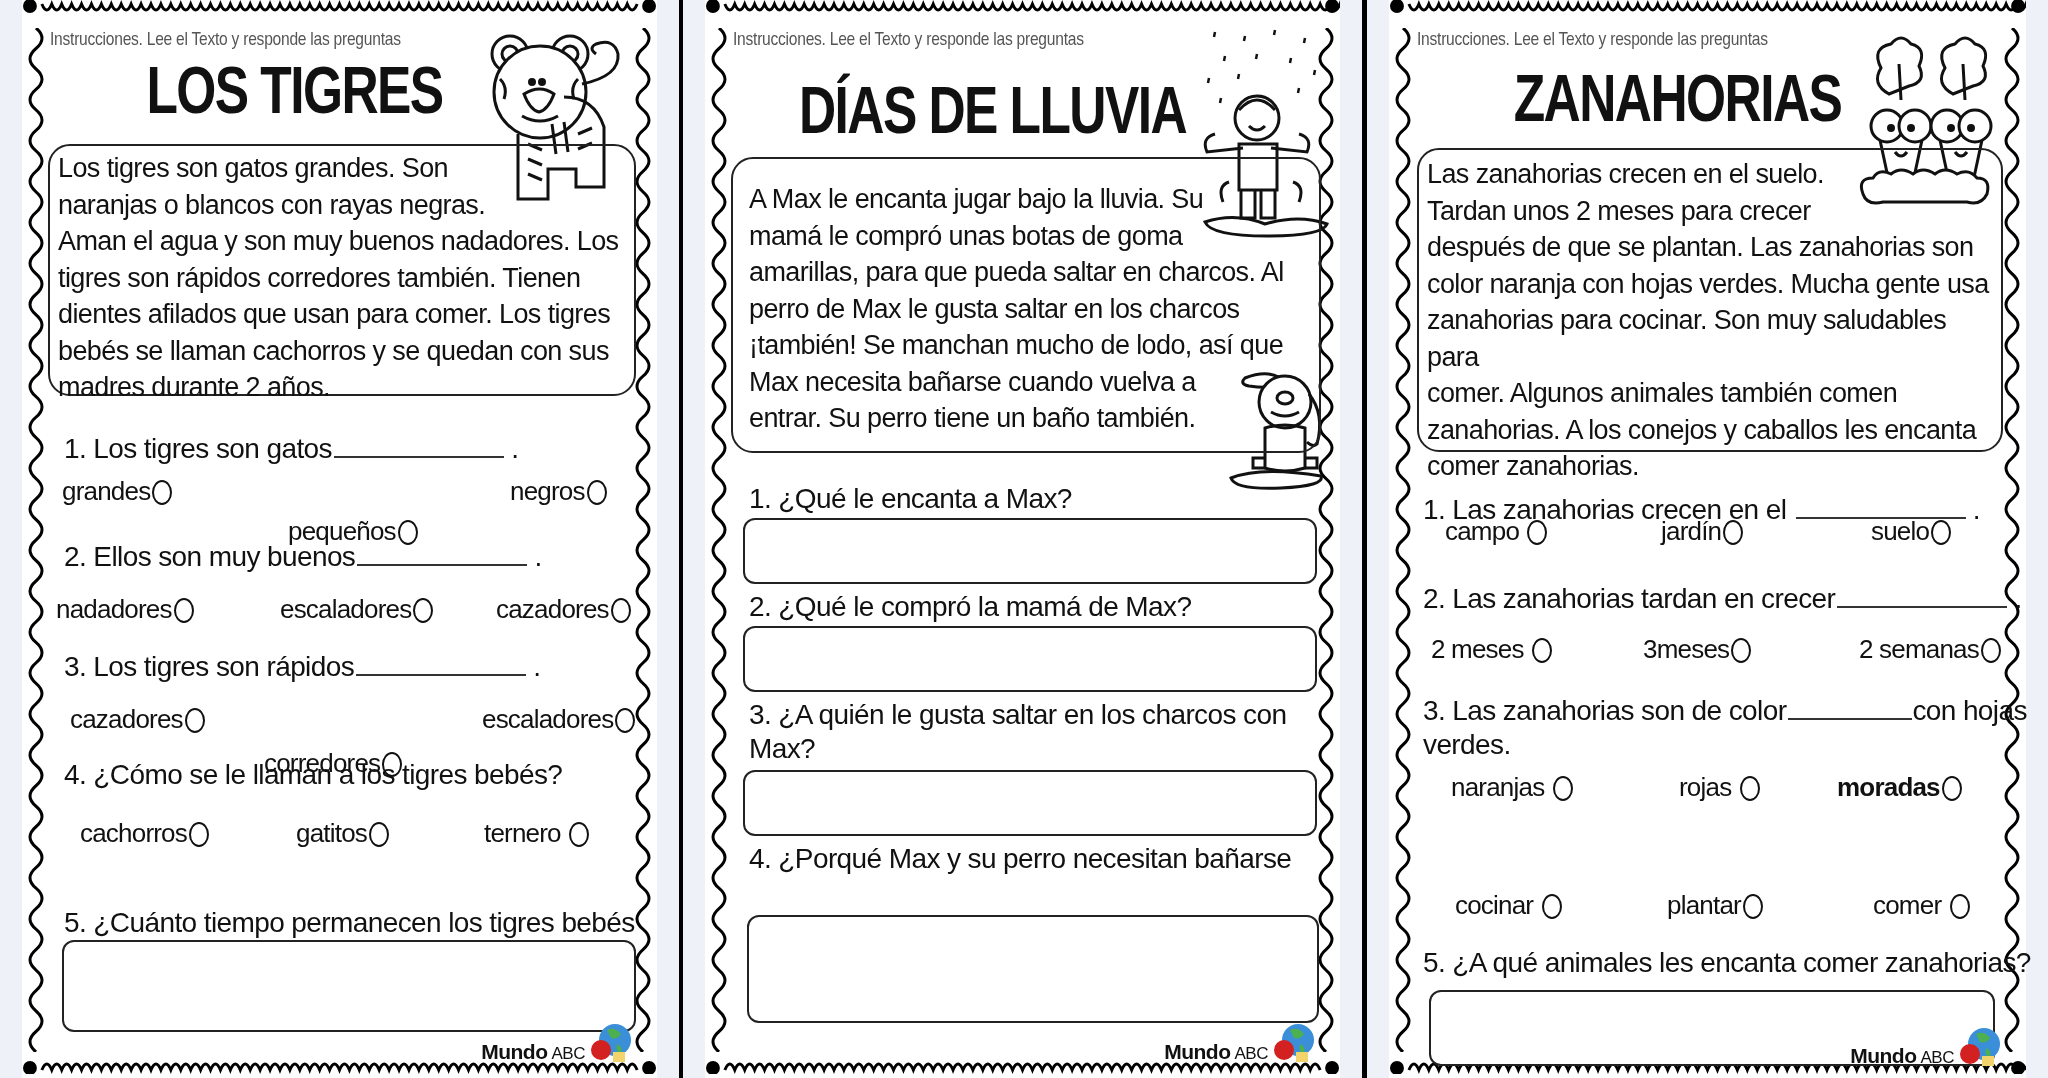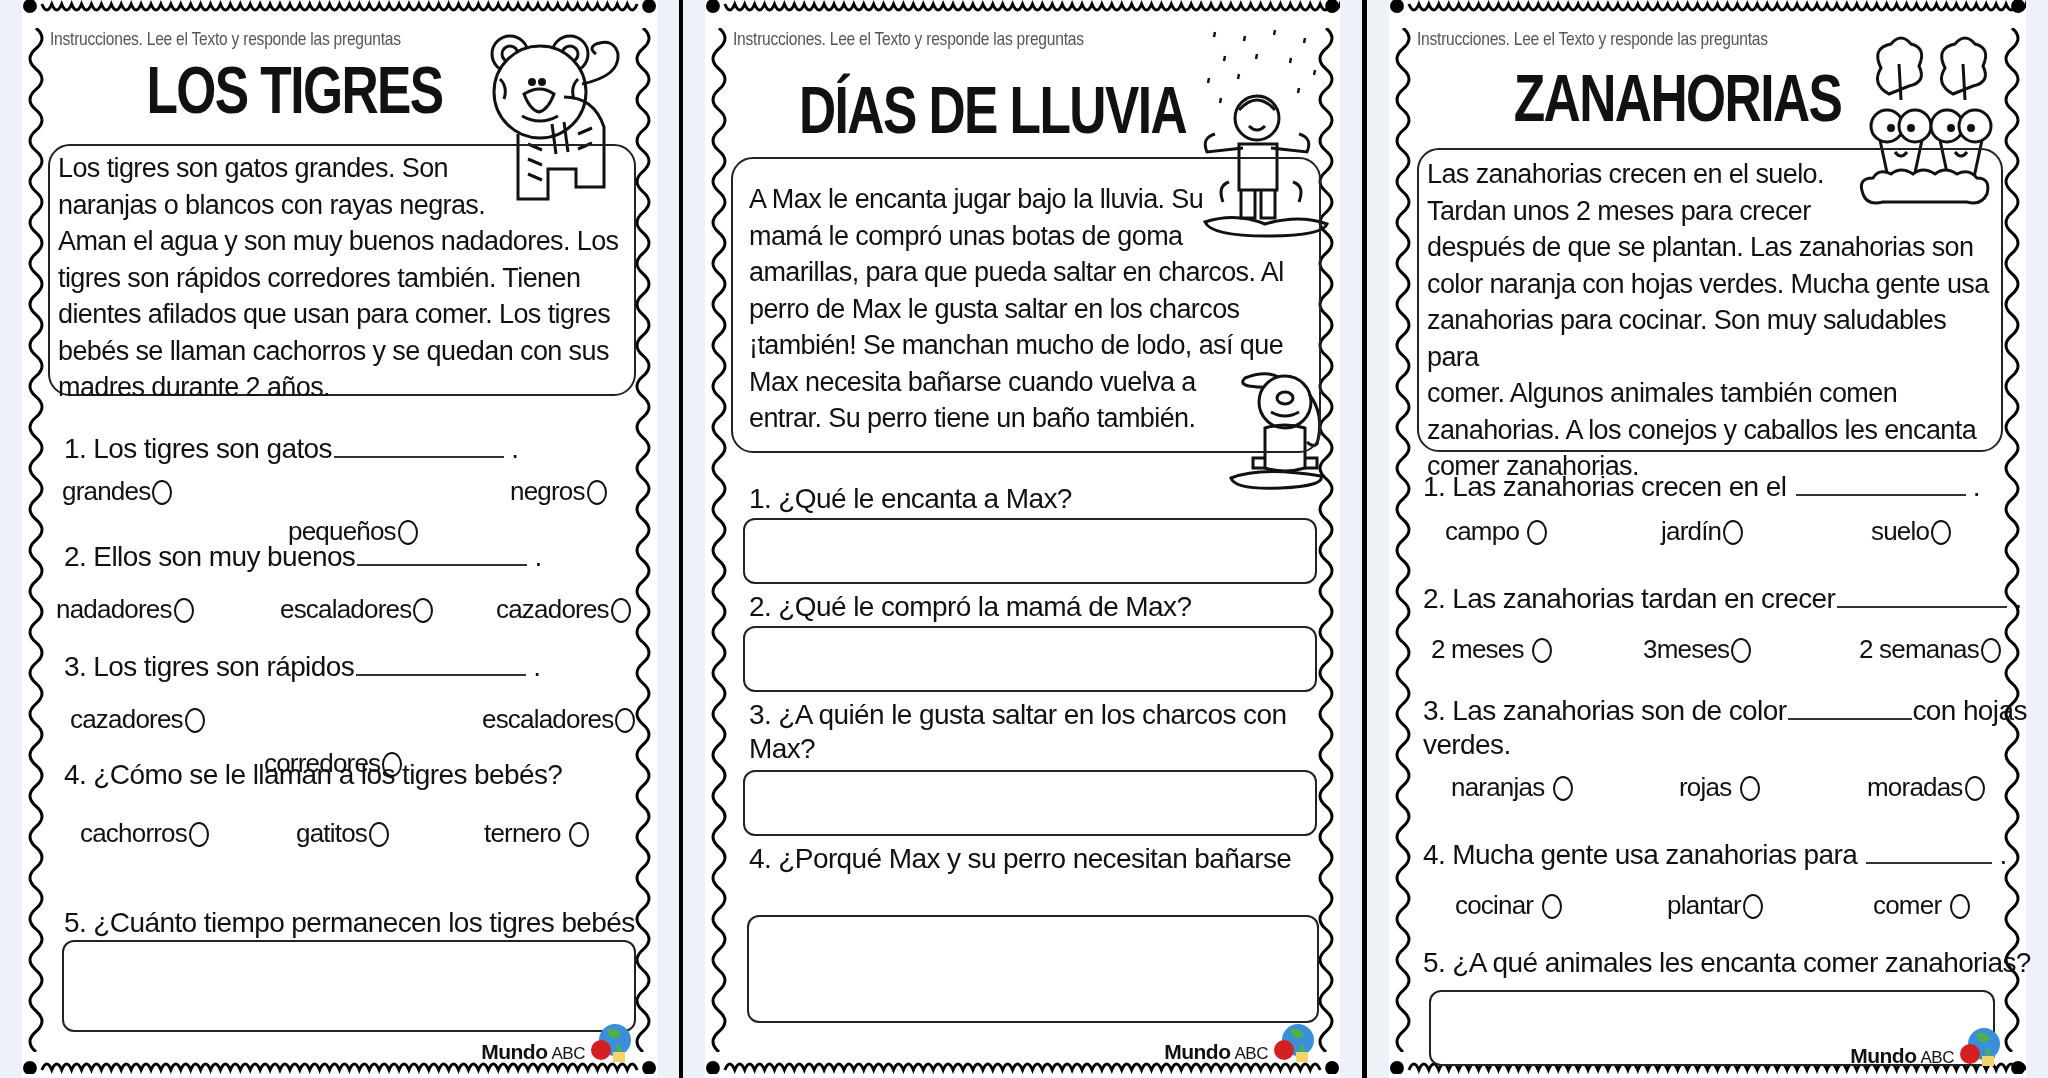--- a/index.html
+++ b/index.html
@@ -319,21 +319,21 @@
 
     <div class="passage">Las zanahorias crecen en el suelo.
 Tardan unos 2 meses para crecer
 después de que se plantan. Las zanahorias son
 color naranja con hojas verdes. Mucha  gente usa
 zanahorias para cocinar. Son muy saludables para
 comer. Algunos animales también comen
 zanahorias. A los conejos y caballos les encanta
 comer zanahorias.</div>
 
-    <div class="q" style="left:34px; top:470px;">
+    <div class="q" style="left:34px; top:493px;">
       <span>1.</span>
       <span>Las zanahorias crecen en el</span> <span class="blank" style="width:170px;"></span>
       <span>.</span>
     </div>
     <div class="opts" style="top:516px;">
       <span class="opt" style="left:56px;"><span>campo</span> <span class="radio"></span></span>
       <span class="opt" style="left:272px;"><span>jardín</span><span class="radio"></span></span>
       <span class="opt" style="left:482px;"><span>suelo</span><span class="radio"></span></span>
     </div>
 
@@ -349,28 +349,23 @@
     </div>
 
     <div class="q" style="left:34px; top:694px;">
       <span>3.</span>
       <span>Las zanahorias son de color</span><span class="blank" style="width:124px;"></span><span>con hojas</span><br>
       <span>verdes.</span>
     </div>
     <div class="opts" style="top:772px;">
       <span class="opt" style="left:62px;"><span>naranjas</span> <span class="radio"></span></span>
       <span class="opt" style="left:290px;"><span>rojas</span> <span class="radio"></span></span>
-      <span class="opt" style="left:478px;"><span>moradas</span><span class="radio"></span></span>
-    </div>
-
-    <div class="q" style="left:34px; top:838px;">
-      <span>4.</span>
-      <span>Mucha gente usa zanahorias para</span> <span class="blank" style="width:126px;"></span>
-      <span>.</span>
-    </div>
+      <span class="opt" style="left:448px;font-weight:bold;"><span>moradas</span><span class="radio"></span></span>
+    </div>
+
     <div class="opts" style="top:890px;">
       <span class="opt" style="left:66px;"><span>cocinar</span> <span class="radio"></span></span>
       <span class="opt" style="left:278px;"><span>plantar</span><span class="radio"></span></span>
       <span class="opt" style="left:484px;"><span>comer</span> <span class="radio"></span></span>
     </div>
 
     <div class="q" style="left:34px; top:946px;">
       <span>5.</span>
       <span>¿A qué animales les encanta comer zanahorias?</span>
     </div>

